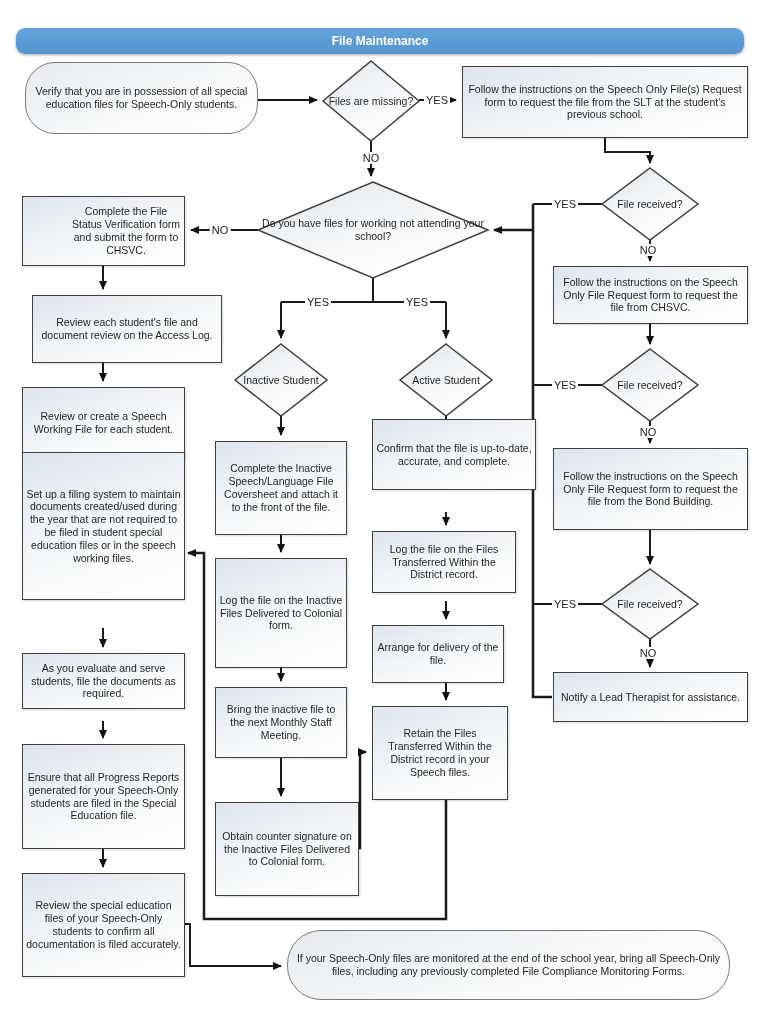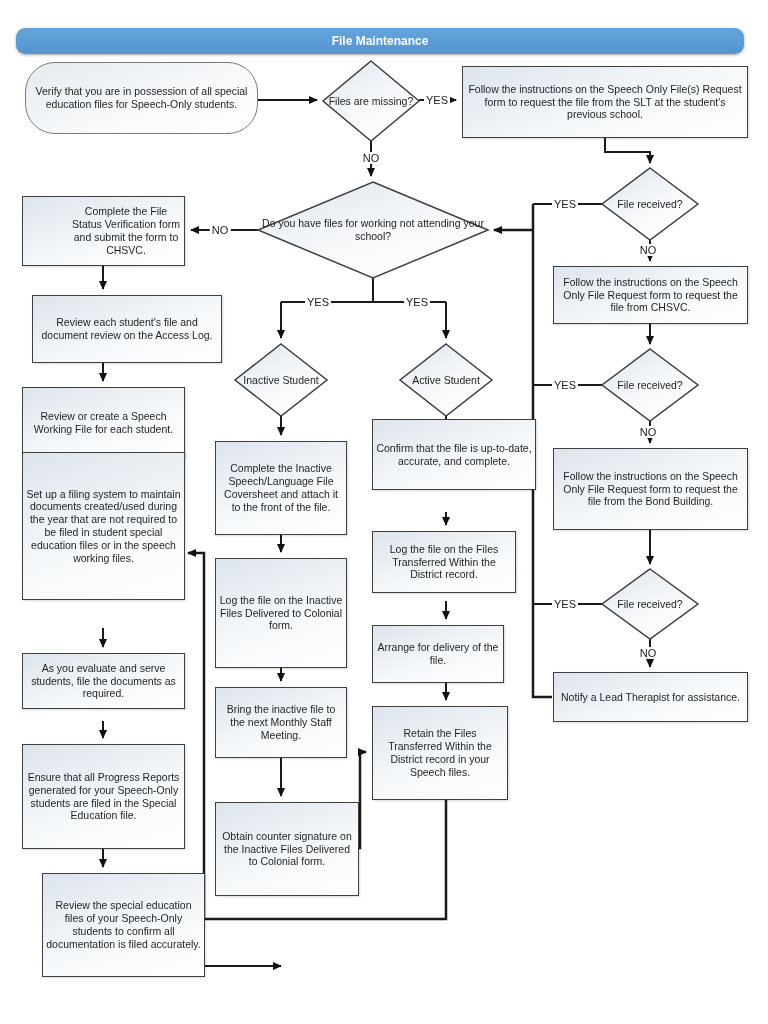--- a/index.html
+++ b/index.html
@@ -102,41 +102,42 @@
       <polygon points="650,349 698,385 650,421 602,385"></polygon>
       <polygon points="650,569 698,604 650,639 602,604"></polygon>
       <polygon points="281,344 327,380 281,416 235,380"></polygon>
       <polygon points="446,344 492,380 446,416 400,380"></polygon>
     </g>
   </svg>
 
   <div class="node titlebar" style="left:16px;top:28px;width:728px;height:26px;border-radius:9px;">File Maintenance</div>
 
   <div class="node stadium" style="left:25px;top:62px;width:233px;height:72px;border-radius:30px;">Verify that you are in possession of all special education files for Speech-Only students.</div>
+  <div class="node stadium" style="left:287px;top:930px;width:443px;height:70px;border-radius:34px;">If your Speech-Only files are monitored at the end of the school year, bring all Speech-Only files, including any previously completed File Compliance Monitoring Forms.</div>
 
   <div class="node dtext" style="left:323px;top:61px;width:96px;height:80px;">Files are missing?</div>
   <div class="node dtext" style="left:258px;top:182px;width:230px;height:96px;">Do you have files for working not attending your school?</div>
   <div class="node dtext" style="left:602px;top:168px;width:96px;height:72px;">File received?</div>
   <div class="node dtext" style="left:602px;top:349px;width:96px;height:72px;">File received?</div>
   <div class="node dtext" style="left:602px;top:569px;width:96px;height:70px;">File received?</div>
   <div class="node dtext" style="left:235px;top:344px;width:92px;height:72px;">Inactive Student</div>
   <div class="node dtext" style="left:400px;top:344px;width:92px;height:72px;">Active Student</div>
 
   <div class="node box" style="left:462px;top:66px;width:286px;height:72px;">Follow the instructions on the Speech Only File(s) Request form to request the file from the SLT at the student's previous school.</div>
   <div class="node box" style="left:553px;top:266px;width:195px;height:58px;">Follow the instructions on the Speech Only File Request form to request the file from CHSVC.</div>
   <div class="node box" style="left:553px;top:448px;width:195px;height:82px;">Follow the instructions on the Speech Only File Request form to request the file from the Bond Building.</div>
   <div class="node box" style="left:553px;top:672px;width:195px;height:50px;">Notify a Lead Therapist for assistance.</div>
 
   <div class="node box" style="left:22px;top:196px;width:163px;height:70px;padding-left:48px;">Complete the File Status Verification form and submit the form to CHSVC.</div>
   <div class="node box" style="left:32px;top:295px;width:190px;height:68px;">Review each student's file and document review on the Access Log.</div>
   <div class="node box" style="left:22px;top:387px;width:163px;height:71px;">Review or create a Speech Working File for each student.</div>
   <div class="node box" style="left:22px;top:452px;width:163px;height:148px;">Set up a filing system to maintain documents created/used during the year that are not required to be filed in student special education files or in the speech working files.</div>
   <div class="node box" style="left:22px;top:653px;width:163px;height:56px;">As you evaluate and serve students, file the documents as required.</div>
   <div class="node box" style="left:22px;top:744px;width:163px;height:105px;">Ensure that all Progress Reports generated for your Speech-Only students are filed in the Special Education file.</div>
-  <div class="node box" style="left:22px;top:873px;width:163px;height:104px;margin-left:20px;">Review the special education files of your Speech-Only students to confirm all documentation is filed accurately.</div>
+  <div class="node box" style="left:22px;top:873px;width:163px;height:104px;">Review the special education files of your Speech-Only students to confirm all documentation is filed accurately.</div>
 
   <div class="node box" style="left:215px;top:441px;width:132px;height:94px;">Complete the Inactive Speech/Language File Coversheet and attach it to the front of the file.</div>
   <div class="node box" style="left:215px;top:558px;width:132px;height:110px;">Log the file on the Inactive Files Delivered to Colonial form.</div>
   <div class="node box" style="left:215px;top:687px;width:132px;height:71px;">Bring the inactive file to the next Monthly Staff Meeting.</div>
   <div class="node box" style="left:215px;top:802px;width:144px;height:94px;">Obtain counter signature on the Inactive Files Delivered to Colonial form.</div>
 
   <div class="node box" style="left:372px;top:419px;width:164px;height:71px;">Confirm that the file is up-to-date, accurate, and complete.</div>
   <div class="node box" style="left:372px;top:531px;width:144px;height:62px;">Log the file on the Files Transferred Within the District record.</div>
   <div class="node box" style="left:372px;top:625px;width:132px;height:58px;">Arrange for delivery of the file.</div>
   <div class="node box" style="left:372px;top:706px;width:136px;height:94px;text-align:center;">Retain the Files Transferred Within the District record in your Speech files.</div>

